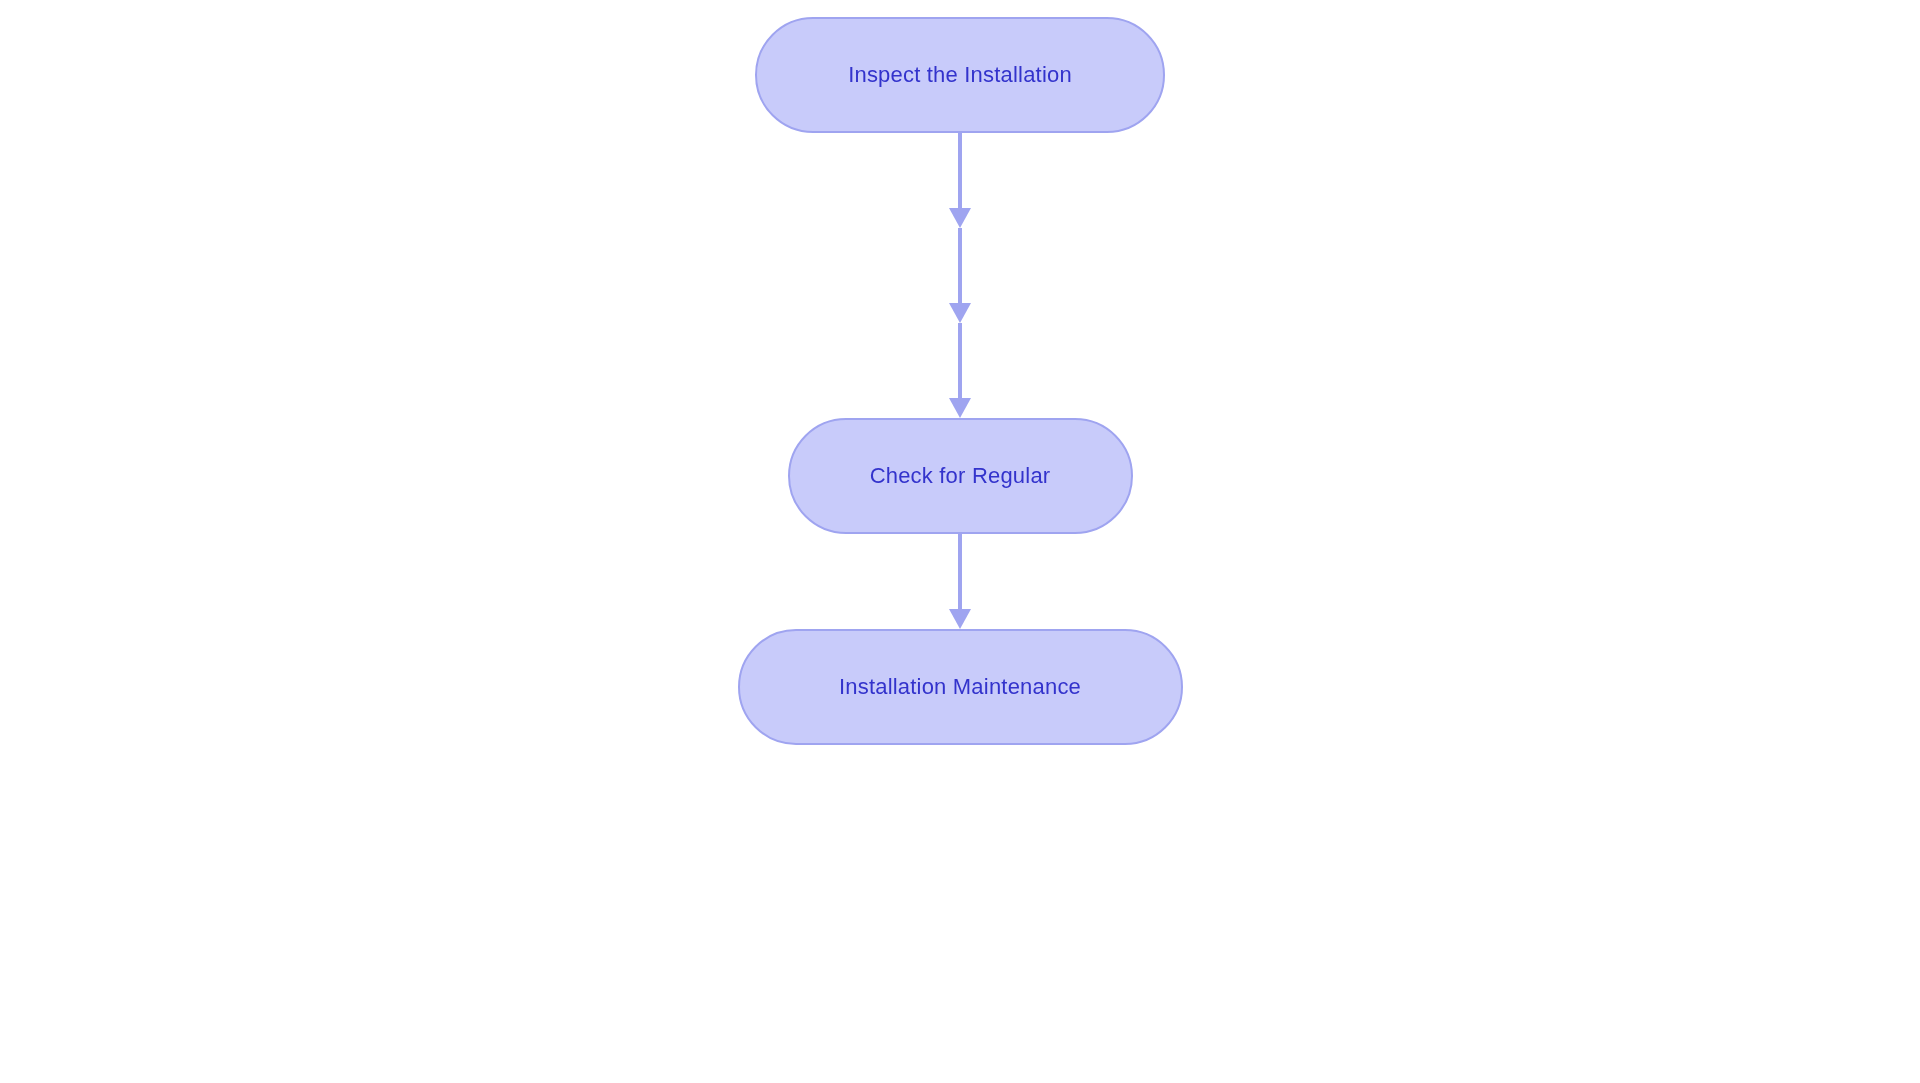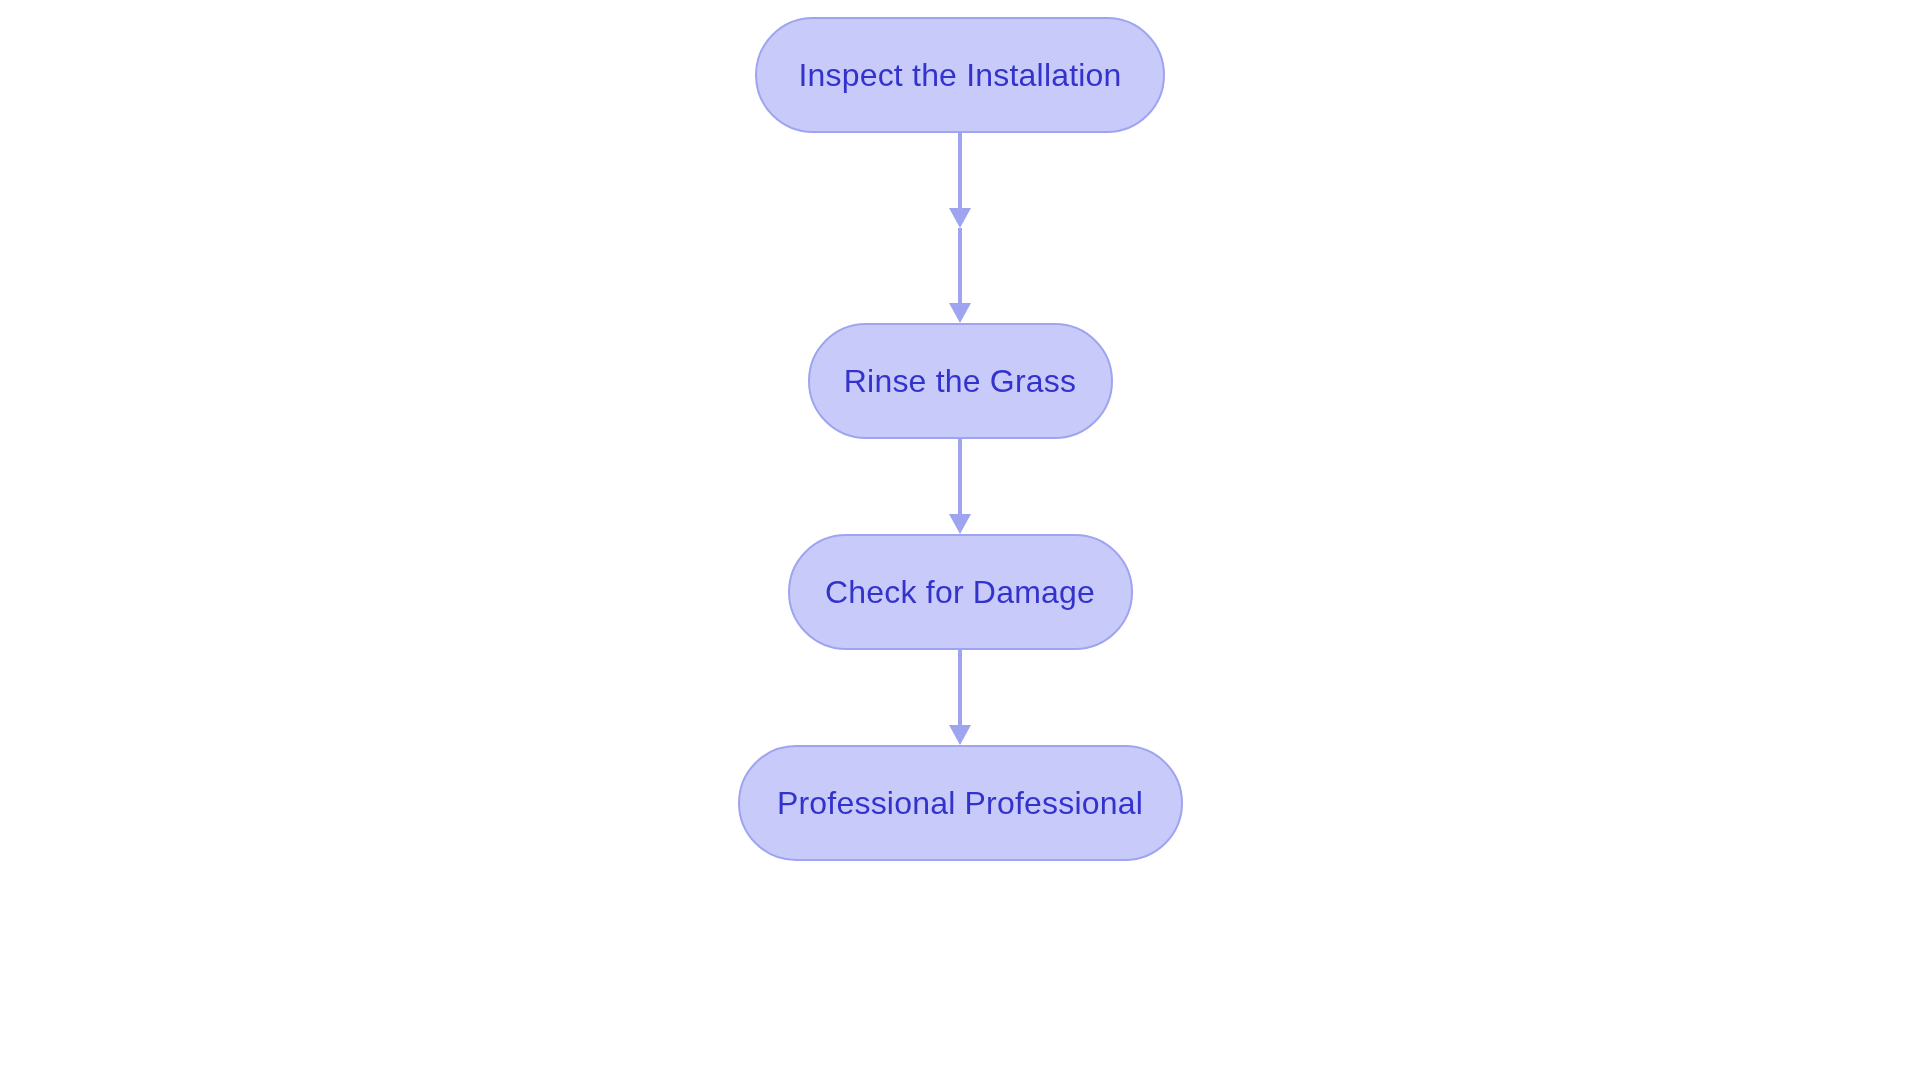--- a/index.html
+++ b/index.html
@@ -43,21 +43,21 @@
     border-radius: 58px;
     display: flex;
     align-items: center;
     justify-content: center;
     flex: 0 0 auto;
   }
 
   .flow-node-label {
     color: #3333cc;
     font-family: "Liberation Sans", sans-serif;
-    font-size: 32px;
+    font-size: 22px;
     font-weight: 400;
     line-height: 1;
     letter-spacing: 0.2px;
     white-space: nowrap;
     text-align: left;
   }
 
   .flow-edge {
     flex: 0 0 auto;
     width: 24px;
@@ -103,36 +103,33 @@
       <div class="flow-edge-line"></div>
       <div class="flow-edge-head"></div>
     </div>
 
 
     <div class="flow-edge">
       <div class="flow-edge-line"></div>
       <div class="flow-edge-head"></div>
     </div>
 
-    <div class="flow-node node-w-2">
-      <span class="flow-node-label">Rinse the Grass</span>
-    </div>
 
     <div class="flow-edge">
       <div class="flow-edge-line"></div>
       <div class="flow-edge-head"></div>
     </div>
 
     <div class="flow-node node-w-3">
-      <span class="flow-node-label">Check for Damage</span>
+      <span class="flow-node-label">Check for Regular</span>
     </div>
 
     <div class="flow-edge">
       <div class="flow-edge-line"></div>
       <div class="flow-edge-head"></div>
     </div>
 
     <div class="flow-node node-w-4">
-      <span class="flow-node-label">Professional Professional</span>
+      <span class="flow-node-label">Installation Maintenance</span>
     </div>
 
   </div>
 </div>
 
 </body></html>

